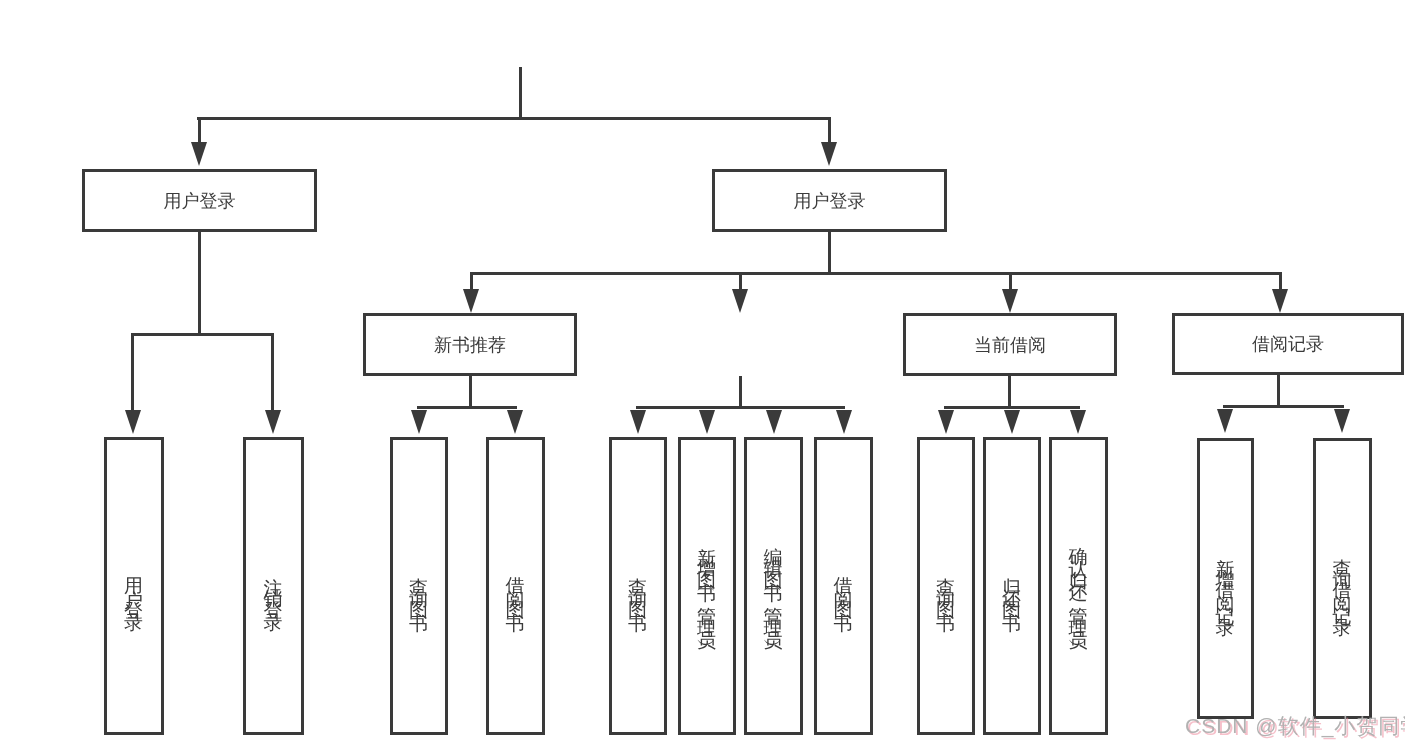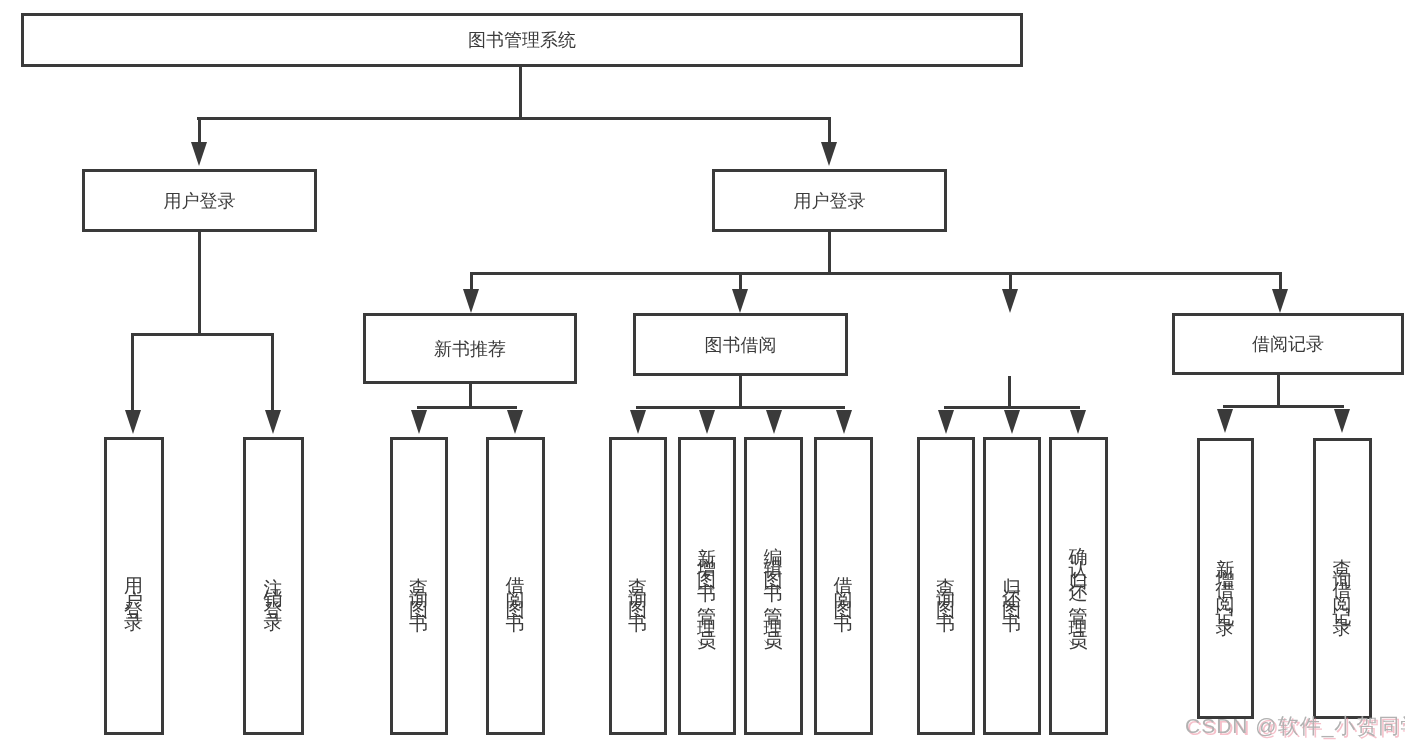--- a/index.html
+++ b/index.html
@@ -47,21 +47,20 @@
     text-shadow:2px 2px 0 rgba(238,130,150,0.5);
     z-index:5;
     white-space:nowrap;
   }
 </style>
 </head>
 <body>
 
 <div id="canvas">
 
-  <div class="box" style="left:21px;top:13px;width:1002px;height:54px">图书管理系统</div>
 
   <div class="vl" style="left:519px;top:67px;height:53px"></div>
   <div class="hl" style="left:197px;top:117px;width:634px"></div>
   <div class="vl" style="left:198px;top:120px;height:23px"></div>
   <div class="ah" style="left:191px;top:142px"></div>
   <div class="vl" style="left:828px;top:120px;height:23px"></div>
   <div class="ah" style="left:821px;top:142px"></div>
 
   <div class="box" style="left:82px;top:169px;width:235px;height:63px">用户登录</div>
   <div class="box" style="left:712px;top:169px;width:235px;height:63px">用户登录</div>
@@ -77,22 +76,22 @@
   <div class="hl" style="left:470px;top:272px;width:812px"></div>
   <div class="vl" style="left:470px;top:275px;height:15px"></div>
   <div class="ah" style="left:463px;top:289px"></div>
   <div class="vl" style="left:739px;top:275px;height:15px"></div>
   <div class="ah" style="left:732px;top:289px"></div>
   <div class="vl" style="left:1009px;top:275px;height:15px"></div>
   <div class="ah" style="left:1002px;top:289px"></div>
   <div class="vl" style="left:1279px;top:275px;height:15px"></div>
   <div class="ah" style="left:1272px;top:289px"></div>
 
-  <div class="box" style="left:363px;top:313px;width:214px;height:71px">新书推荐</div>
-  <div class="box" style="left:633px;top:313px;width:215px;height:63px">图书借阅</div>
+  <div class="box" style="left:363px;top:313px;width:214px;height:63px">新书推荐</div>
+  <div class="box" style="left:903px;top:313px;width:214px;height:63px">当前借阅</div>
   <div class="box" style="left:1172px;top:313px;width:232px;height:62px">借阅记录</div>
 
   <div class="vl" style="left:469px;top:376px;height:33px"></div>
   <div class="hl" style="left:417px;top:406px;width:100px"></div>
   <div class="ah" style="left:411px;top:410px"></div>
   <div class="ah" style="left:507px;top:410px"></div>
 
   <div class="vl" style="left:739px;top:376px;height:33px"></div>
   <div class="hl" style="left:636px;top:406px;width:209px"></div>
   <div class="ah" style="left:630px;top:410px"></div>

